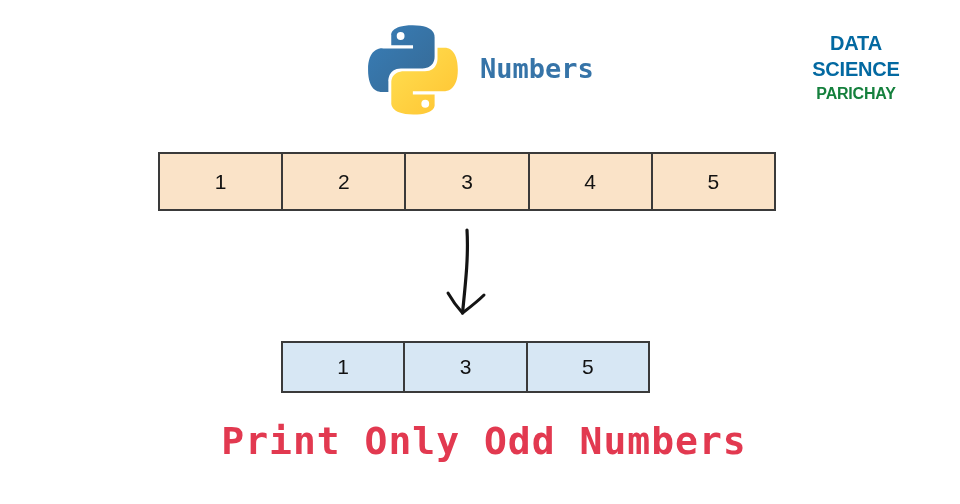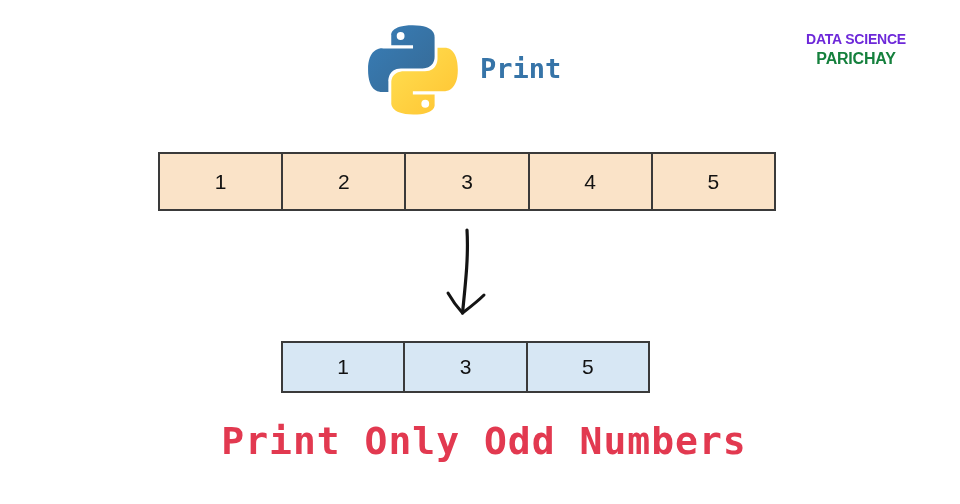--- a/index.html
+++ b/index.html
@@ -41,21 +41,21 @@
   .brand {
     position: absolute;
     left: 800px;
     top: 30px;
     width: 112px;
     text-align: center;
     line-height: 1.32;
     font-weight: bold;
     letter-spacing: -0.2px;
   }
-  .brand-line1 { font-size: 14px; color: #6d28d9; }
+  .brand-line1 { font-size: 20px; color: #0369a1; }
   .brand-line2 { font-size: 16px; color: #15803d; }
 
   
   .row {
     position: absolute;
     display: flex;
     border: 2px solid #3a3a3a;
     box-sizing: border-box;
   }
   .input-row {
@@ -120,21 +120,21 @@
         </linearGradient>
         <linearGradient id="pyYellow" x1="0%" y1="0%" x2="100%" y2="100%">
           <stop offset="0%" stop-color="#ffe052"></stop>
           <stop offset="100%" stop-color="#ffc331"></stop>
         </linearGradient>
       </defs>
       <path fill="url(#pyBlue)" d="M126.916.072c-64.832 0-60.784 28.115-60.784 28.115l.072 29.128h61.868v8.745H41.631S.145 61.355.145 126.77c0 65.417 36.21 63.097 36.21 63.097h21.61v-30.356s-1.165-36.21 35.632-36.21h61.362s34.475.557 34.475-33.319V33.97S194.67.072 126.916.072zM92.802 19.66a11.12 11.12 0 0 1 11.13 11.13 11.12 11.12 0 0 1-11.13 11.13 11.12 11.12 0 0 1-11.13-11.13 11.12 11.12 0 0 1 11.13-11.13z"></path>
       <path fill="url(#pyYellow)" d="M128.757 254.126c64.832 0 60.784-28.115 60.784-28.115l-.072-29.127H127.6v-8.745h86.441s41.486 4.705 41.486-60.712c0-65.416-36.21-63.096-36.21-63.096h-21.61v30.355s1.165 36.21-35.632 36.21h-61.362s-34.475-.557-34.475 33.32v56.013s-5.235 33.897 62.518 33.897zm34.114-19.586a11.12 11.12 0 0 1-11.13-11.13 11.12 11.12 0 0 1 11.13-11.131 11.12 11.12 0 0 1 11.13 11.13 11.12 11.12 0 0 1-11.13 11.13z"></path>
     </svg>
   </span>
-  <span class="py-word">Print</span>
+  <span class="py-word">Numbers</span>
 
   <div class="brand">
     <div class="brand-line1">DATA SCIENCE</div>
     <div class="brand-line2">PARICHAY</div>
   </div>
 
   <div class="row input-row">
     <div class="cell">1</div>
     <div class="cell">2</div>
     <div class="cell">3</div>

